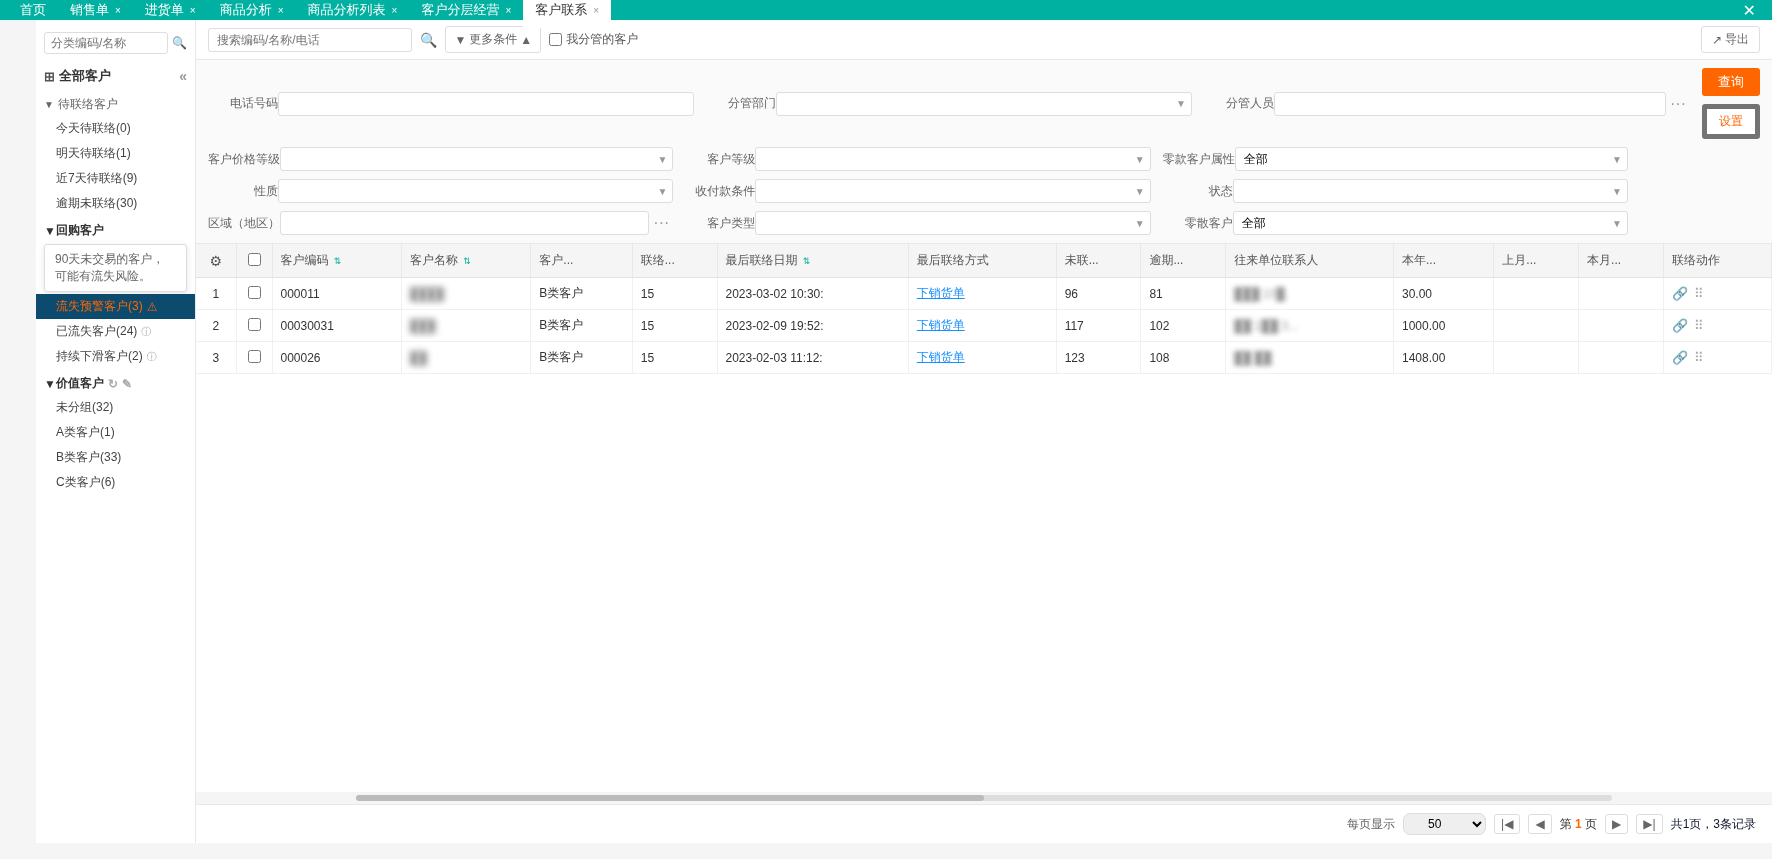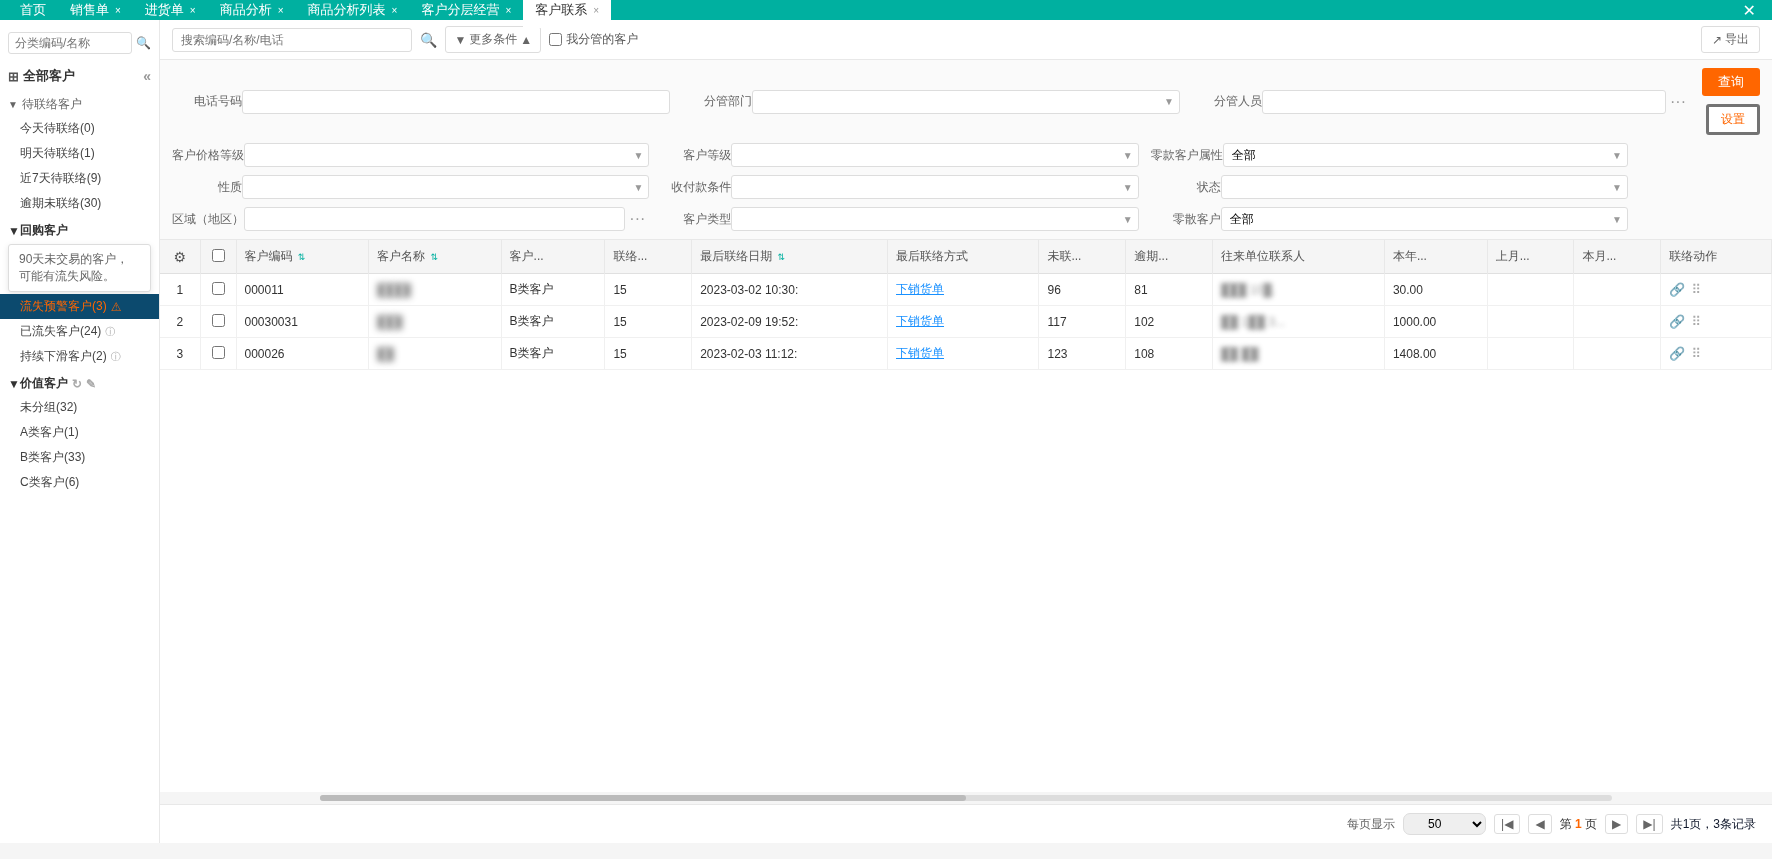--- a/index.html
+++ b/index.html
@@ -41,20 +41,21 @@
       color: #fff;
       font-size: 16px;
       cursor: pointer;
       padding: 0 8px;
     }
 
     
     .main-container {
       display: flex;
       height: calc(100vh - 36px);
+      margin-left: 36px;
     }
 
     
     .sidebar {
       width: 160px;
       min-width: 160px;
       background: #fff;
       border-right: 1px solid #e8e8e8;
       overflow-y: auto;
       padding: 8px 0;
@@ -159,21 +160,21 @@
       align-items: center;
       padding: 6px 12px;
       border-bottom: 1px solid #e8e8e8;
       gap: 8px;
     }
     .filter-search-input {
       border: 1px solid #ddd;
       border-radius: 3px;
       padding: 4px 8px;
       font-size: 12px;
-      width: 240px;
+      width: 204px;
       outline: none;
     }
     .filter-search-btn {
       background: none;
       border: none;
       cursor: pointer;
       color: #ff6600;
       font-size: 14px;
     }
     .filter-more-btn {
@@ -289,21 +290,21 @@
       color: #fff;
       border: none;
       border-radius: 3px;
       padding: 5px 16px;
       font-size: 13px;
       cursor: pointer;
     }
     .settings-btn {
       background: #fff;
       color: #ff6600;
-      border: 3px solid #737373;
+      border: 5px solid #737373;
       border-radius: 3px;
       padding: 4px 12px;
       font-size: 12px;
       cursor: pointer;
       margin-top: 4px;
     }
     .btn-group-right {
       display: flex;
       flex-direction: column;
       align-items: flex-end;

